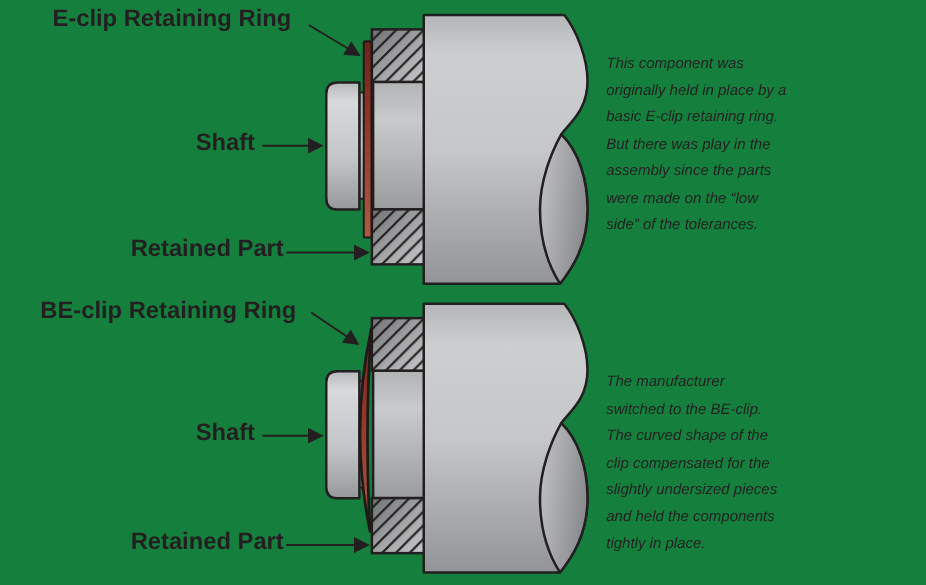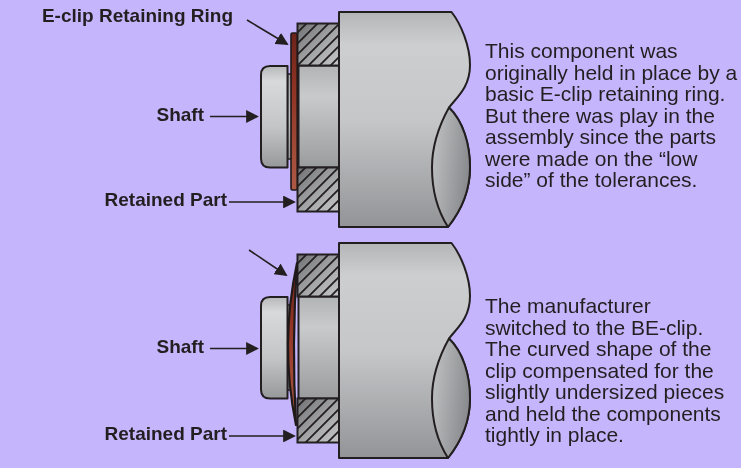--- a/index.html
+++ b/index.html
@@ -1,39 +1,40 @@
 <!DOCTYPE html>
 <html><head>
 <meta charset="utf-8">
 <style>
   html, body { margin: 0; padding: 0; background: #ffffff; }
   .fig {
     position: relative;
     width: 741px;
     height: 468px;
-    background: #c4b5fd;
+    background: #15803d;
     font-family: "Liberation Sans", sans-serif;
     color: #231f20;
     overflow: hidden;
   }
   .fig svg { position: absolute; left: 0; top: 0; }
   .lbl {
     position: absolute;
     font-size: 19px;
     font-weight: 700;
     line-height: 22px;
     white-space: nowrap;
     color: #231f20;
   }
   .desc {
     position: absolute;
-    font-size: 21px;
+    font-size: 12px;
     line-height: 21.5px;
     white-space: pre;
     color: #231f20;
+    font-style: italic;
   }
 </style>
 </head>
 <body>
 
 <div class="fig">
 
   <svg width="741" height="468" viewBox="0 0 741 468">
     <defs>
       <linearGradient id="gBody" x1="0" y1="0" x2="0" y2="1">
@@ -132,20 +133,21 @@
   <div class="lbl" style="right:537px; top:104px;">Shaft</div>
   <div class="lbl" style="right:514px; top:189px;">Retained Part</div>
   <div class="desc" style="left:485px; top:40px;">This component was
 originally held in place by a
 basic E-clip retaining ring.
 But there was play in the
 assembly since the parts
 were made on the “low
 side” of the tolerances.</div>
 
+  <div class="lbl" style="right:504px; top:238px;">BE-clip Retaining Ring</div>
   <div class="lbl" style="right:537px; top:336px;">Shaft</div>
   <div class="lbl" style="right:514px; top:423px;">Retained Part</div>
   <div class="desc" style="left:485px; top:271px;margin-top:24px;">The manufacturer
 switched to the BE-clip.
 The curved shape of the
 clip compensated for the
 slightly undersized pieces
 and held the components
 tightly in place.</div>
 

